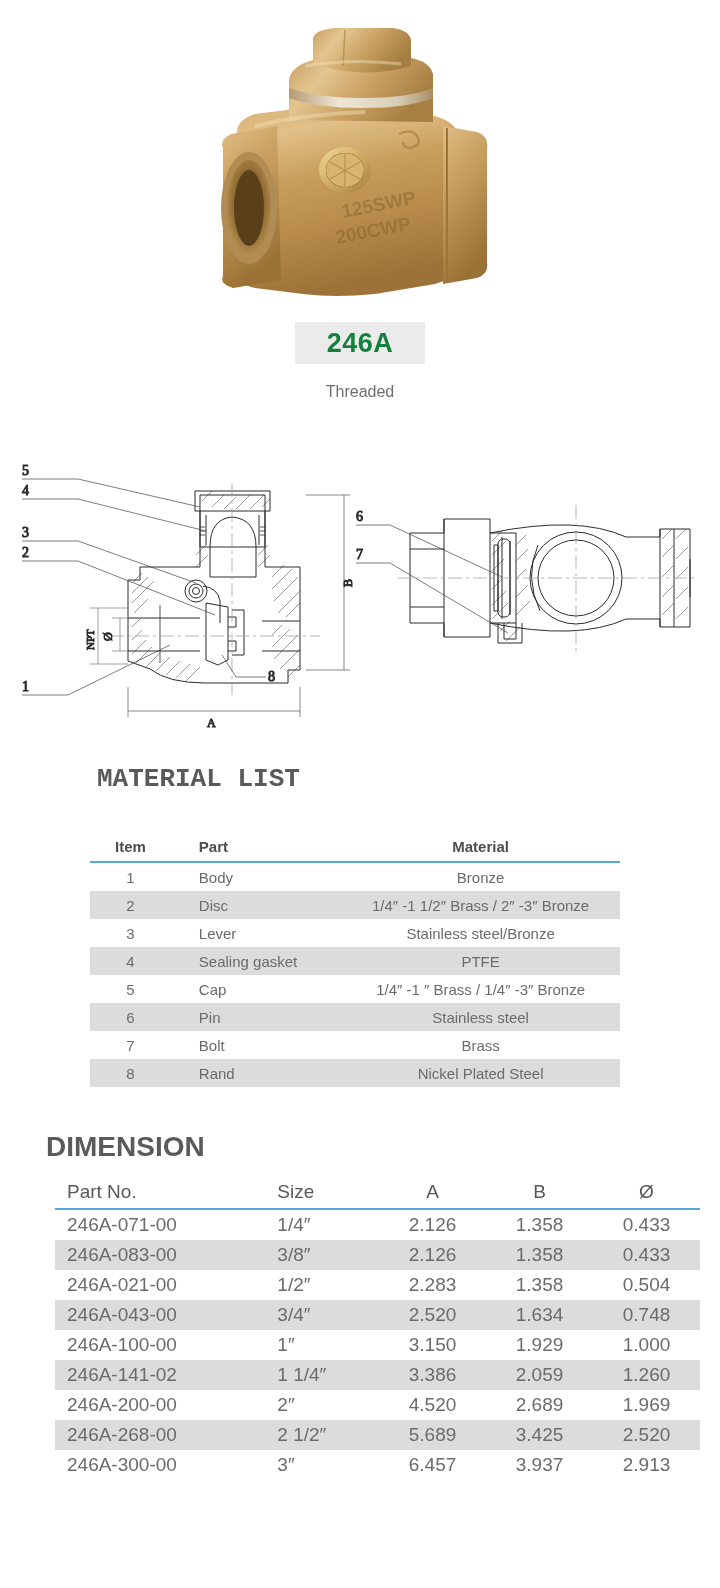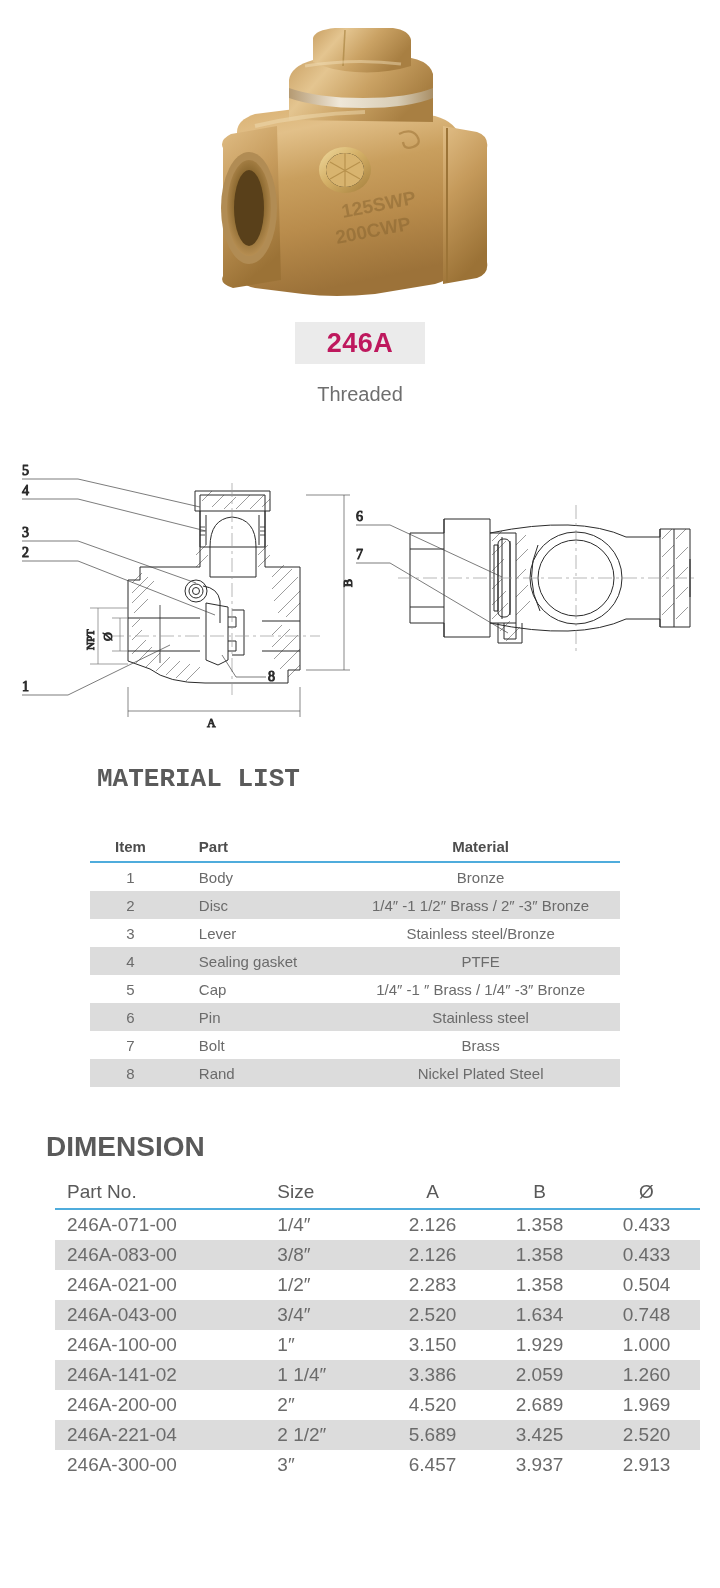--- a/index.html
+++ b/index.html
@@ -39,30 +39,30 @@
     width: 130px;
     height: 42px;
     background: #ebebeb;
     display: flex;
     align-items: center;
     justify-content: center;
   }
   .model-badge span {
     font-size: 27px;
     font-weight: bold;
-    color: #be185d;
+    color: #15803d;
     letter-spacing: 0.5px;
   }
   .subtitle {
     position: absolute;
     left: 0;
     top: 383px;
     width: 720px;
     text-align: center;
-    font-size: 20px;
+    font-size: 16px;
     color: #6e6e6e;
   }
 
   
   .drawings {
     position: absolute;
     left: 0;
     top: 455px;
     width: 720px;
     height: 285px;
@@ -465,21 +465,21 @@
       <td class="c-d">1.260</td>
     </tr>
     <tr>
       <td class="c-pn">246A-200-00</td>
       <td class="c-size">2″</td>
       <td class="c-a">4.520</td>
       <td class="c-b">2.689</td>
       <td class="c-d">1.969</td>
     </tr>
     <tr>
-      <td class="c-pn">246A-221-04</td>
+      <td class="c-pn">246A-268-00</td>
       <td class="c-size">2 1/2″</td>
       <td class="c-a">5.689</td>
       <td class="c-b">3.425</td>
       <td class="c-d">2.520</td>
     </tr>
     <tr>
       <td class="c-pn">246A-300-00</td>
       <td class="c-size">3″</td>
       <td class="c-a">6.457</td>
       <td class="c-b">3.937</td>

